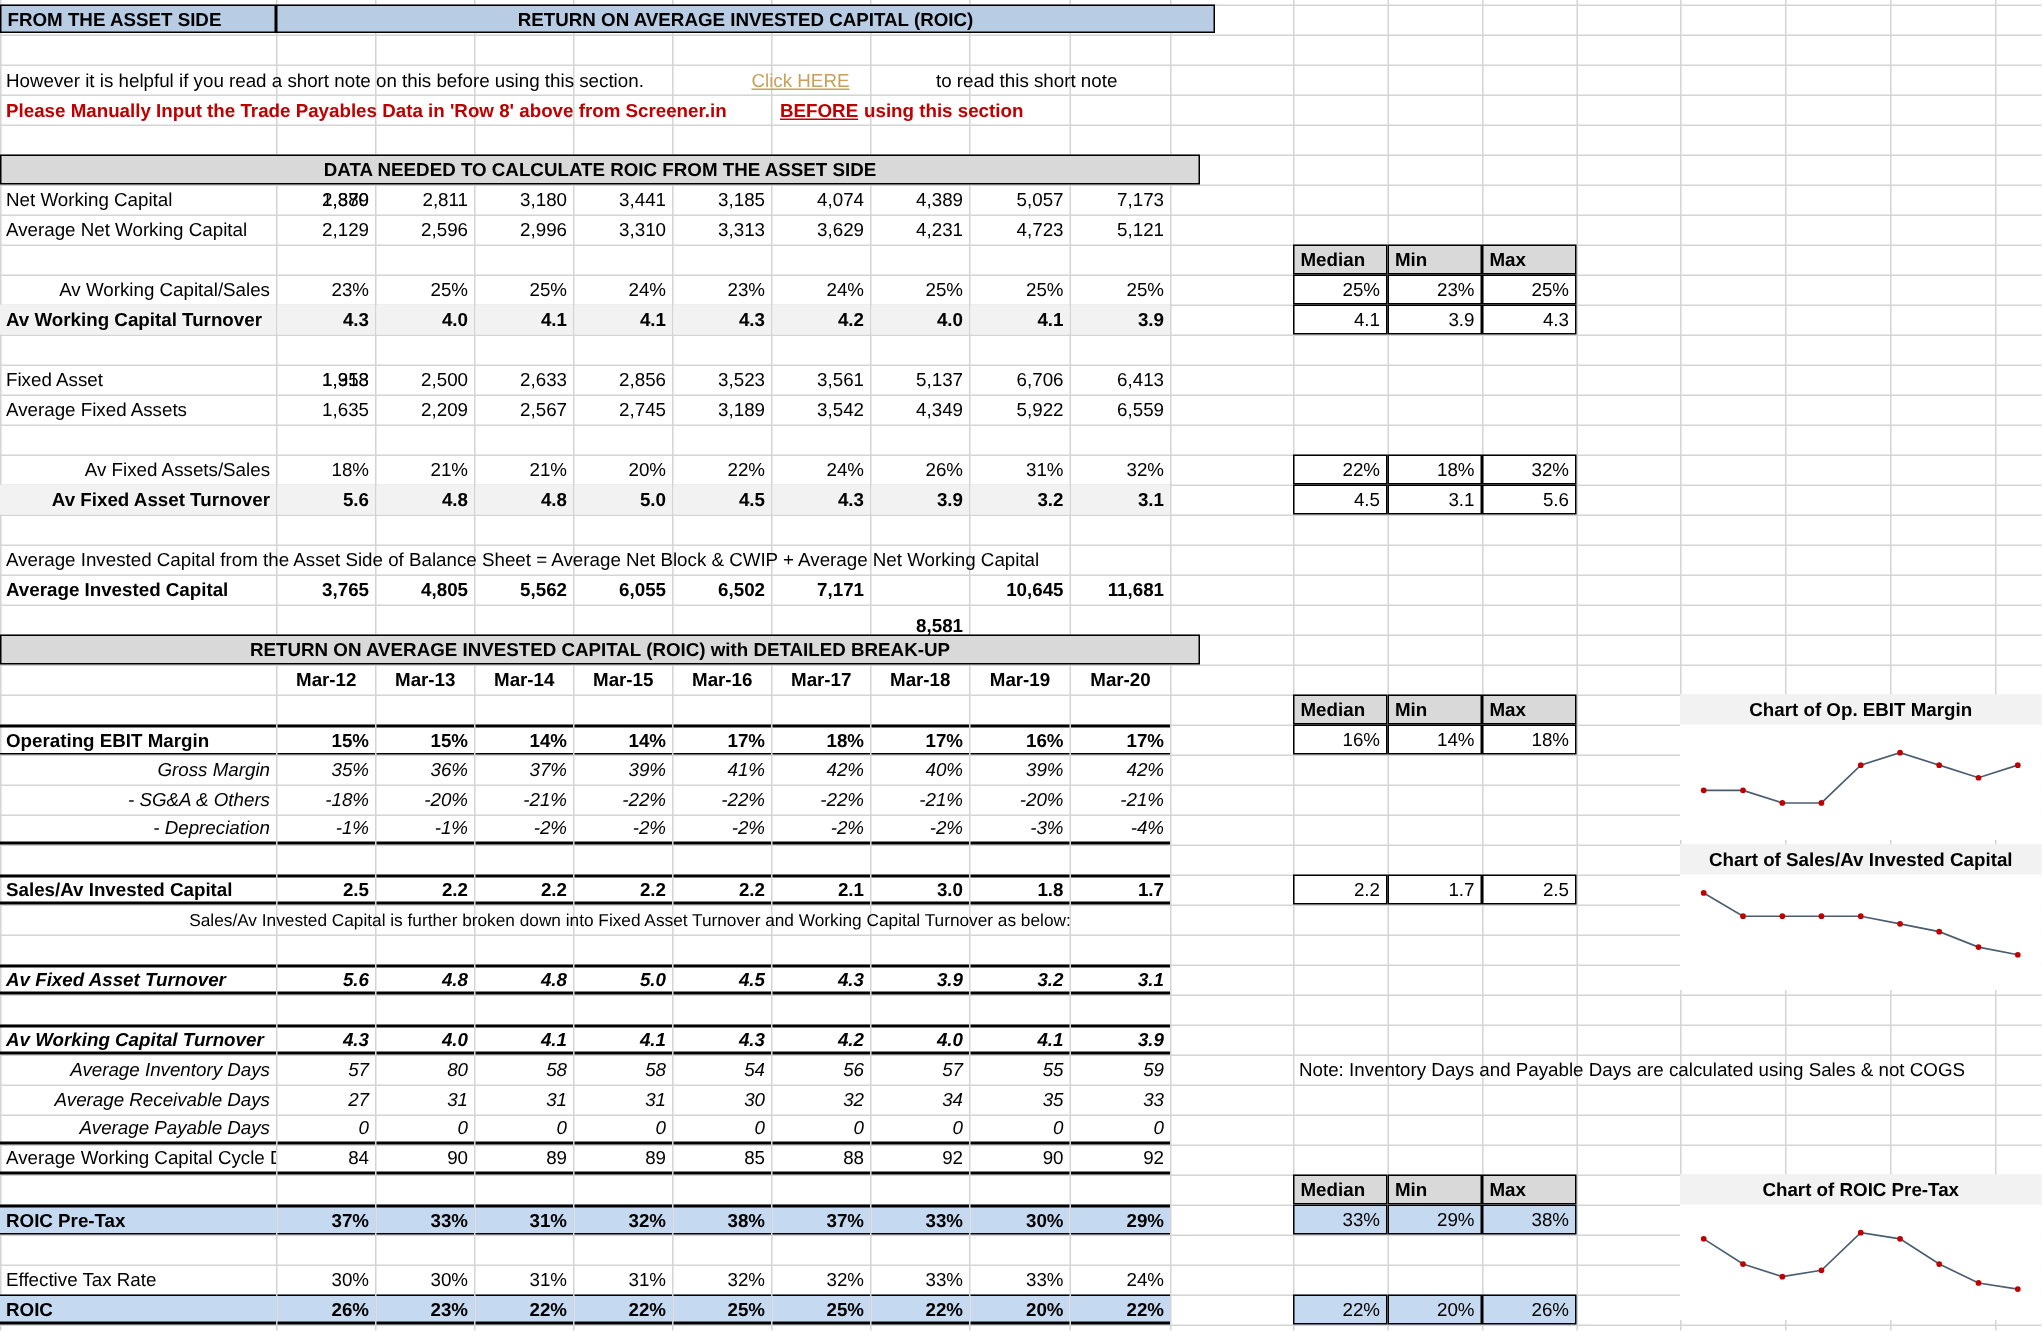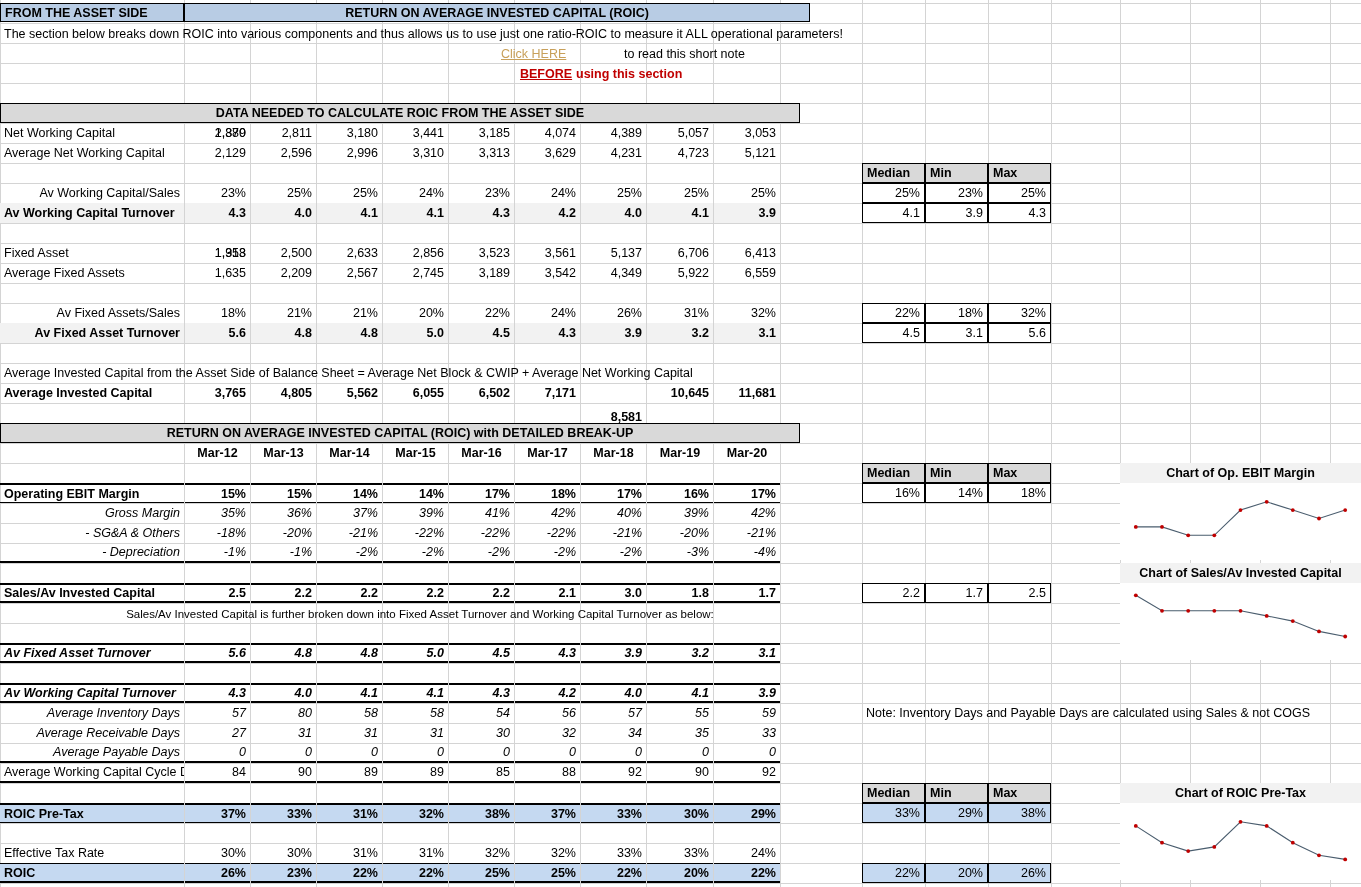--- a/index.html
+++ b/index.html
@@ -112,25 +112,26 @@
       <div class="gv" style="left: 1051px; top: 0px; height: 887px;"></div>
       <div class="gv" style="left: 1120px; top: 0px; height: 887px;"></div>
       <div class="gv" style="left: 1190px; top: 0px; height: 887px;"></div>
       <div class="gv" style="left: 1260px; top: 0px; height: 887px;"></div>
       <div class="gv" style="left: 1330px; top: 0px; height: 887px;"></div>
     </div>
 
   <div class="c l b fill-blue bd" style="left:0;top:3px;width:184px;height:19px;">FROM THE ASSET SIDE</div>
   <div class="c ctr b fill-blue bd" style="left:184px;top:3px;width:626px;height:19px;">RETURN ON AVERAGE INVESTED CAPITAL (ROIC)</div>
 
-  <div class="c l" style="left:0;top:24px;width:860px;height:20px;">The section below breaks down ROIC into various components and thus allows us to use just one ratio-ROIC to measure it ALL operational parameters!</div>
-
+
+  <div class="c l" style="left:0;top:44px;width:490px;height:20px;">However it is helpful if you read a short note on this before using this section.</div>
   <div class="c l link" style="left:497px;top:44px;width:80px;height:20px;">Click HERE</div>
   <div class="c l" style="left:620px;top:44px;width:260px;height:20px;">to read this short note</div>
 
+  <div class="c l b red" style="left:0;top:64px;width:520px;height:20px;">Please Manually Input the Trade Payables Data in 'Row 8' above from Screener.in </div>
   <div class="c l b red uline" style="left:516px;top:64px;width:58px;height:20px;">BEFORE</div>
   <div class="c l b red" style="left:572px;top:64px;width:200px;height:20px;"> using this section</div>
 
   <div class="c ctr b fill-gray bd" style="left:0;top:103px;width:800px;height:20px;">DATA NEEDED TO CALCULATE ROIC FROM THE ASSET SIDE</div>
 
   <div class="c l" style="left:0;top:123px;width:184px;height:20px;">Net Working Capital</div>
   <div class="c r" style="left:184px;top:123px;width:66px;height:20px;">1,879</div>
 
   <div class="c l" style="left:0;top:143px;width:184px;height:20px;">Average Net Working Capital</div>
 
@@ -278,21 +279,21 @@
     </div>
 
 <div class="c r " style="left: 185px; top: 123px; width: 65px; height: 20px;">2,380</div>
     <div class="c r " style="left: 251px; top: 123px; width: 65px; height: 20px;">2,811</div>
     <div class="c r " style="left: 317px; top: 123px; width: 65px; height: 20px;">3,180</div>
     <div class="c r " style="left: 383px; top: 123px; width: 65px; height: 20px;">3,441</div>
     <div class="c r " style="left: 449px; top: 123px; width: 65px; height: 20px;">3,185</div>
     <div class="c r " style="left: 515px; top: 123px; width: 65px; height: 20px;">4,074</div>
     <div class="c r " style="left: 581px; top: 123px; width: 65px; height: 20px;">4,389</div>
     <div class="c r " style="left: 647px; top: 123px; width: 66px; height: 20px;">5,057</div>
-    <div class="c r " style="left: 714px; top: 123px; width: 66px; height: 20px;">3,053</div>
+    <div class="c r " style="left: 714px; top: 123px; width: 66px; height: 20px;">7,173</div>
     <div class="c r " style="left: 185px; top: 143px; width: 65px; height: 20px;">2,129</div>
     <div class="c r " style="left: 251px; top: 143px; width: 65px; height: 20px;">2,596</div>
     <div class="c r " style="left: 317px; top: 143px; width: 65px; height: 20px;">2,996</div>
     <div class="c r " style="left: 383px; top: 143px; width: 65px; height: 20px;">3,310</div>
     <div class="c r " style="left: 449px; top: 143px; width: 65px; height: 20px;">3,313</div>
     <div class="c r " style="left: 515px; top: 143px; width: 65px; height: 20px;">3,629</div>
     <div class="c r " style="left: 581px; top: 143px; width: 65px; height: 20px;">4,231</div>
     <div class="c r " style="left: 647px; top: 143px; width: 66px; height: 20px;">4,723</div>
     <div class="c r " style="left: 714px; top: 143px; width: 66px; height: 20px;">5,121</div>
     <div class="c r " style="left: 185px; top: 183px; width: 65px; height: 20px;">23%</div>

